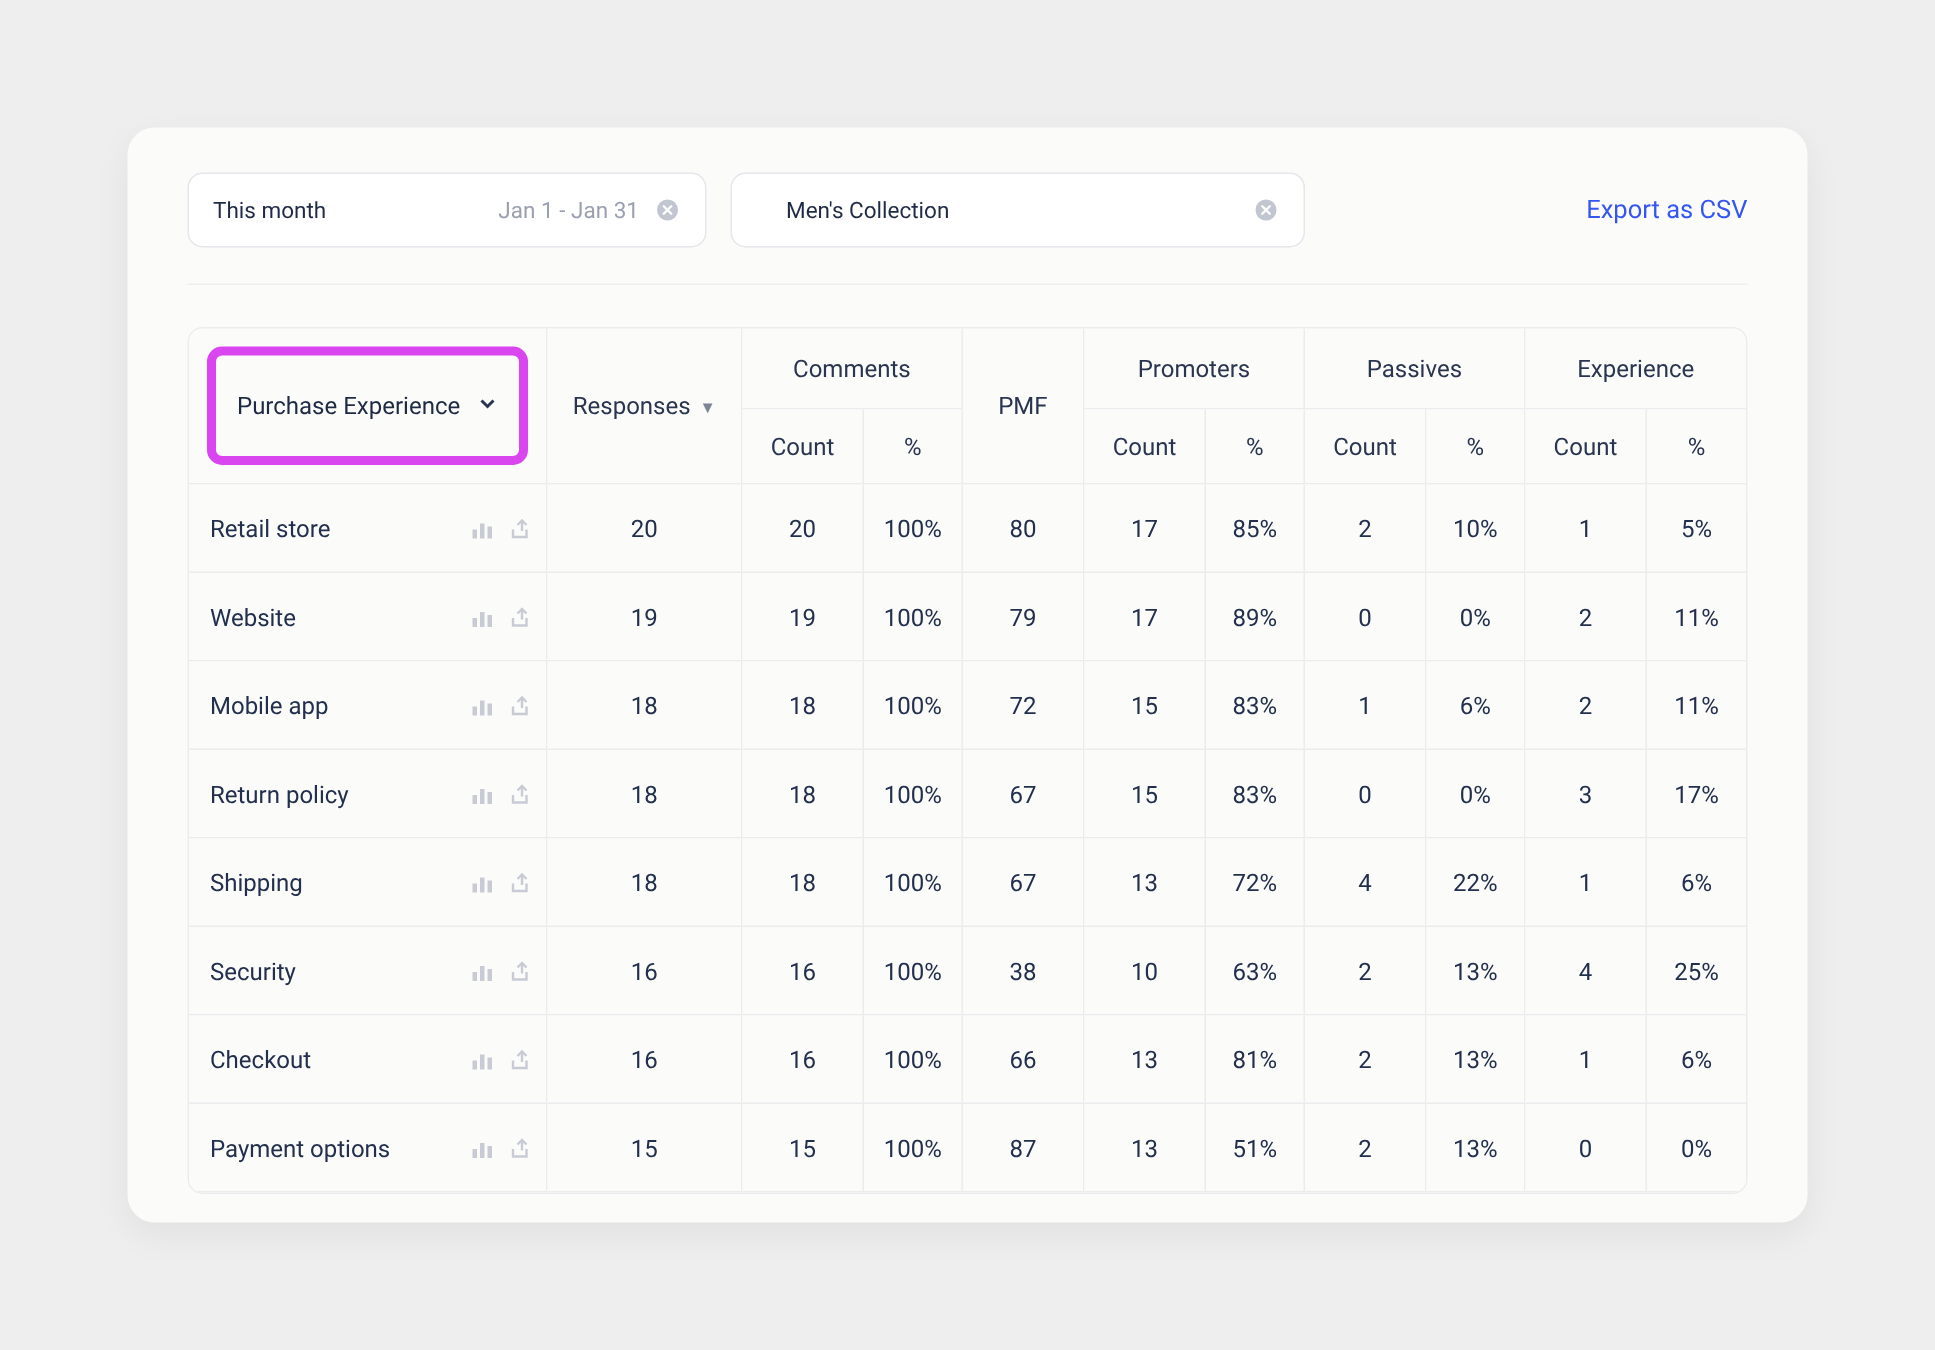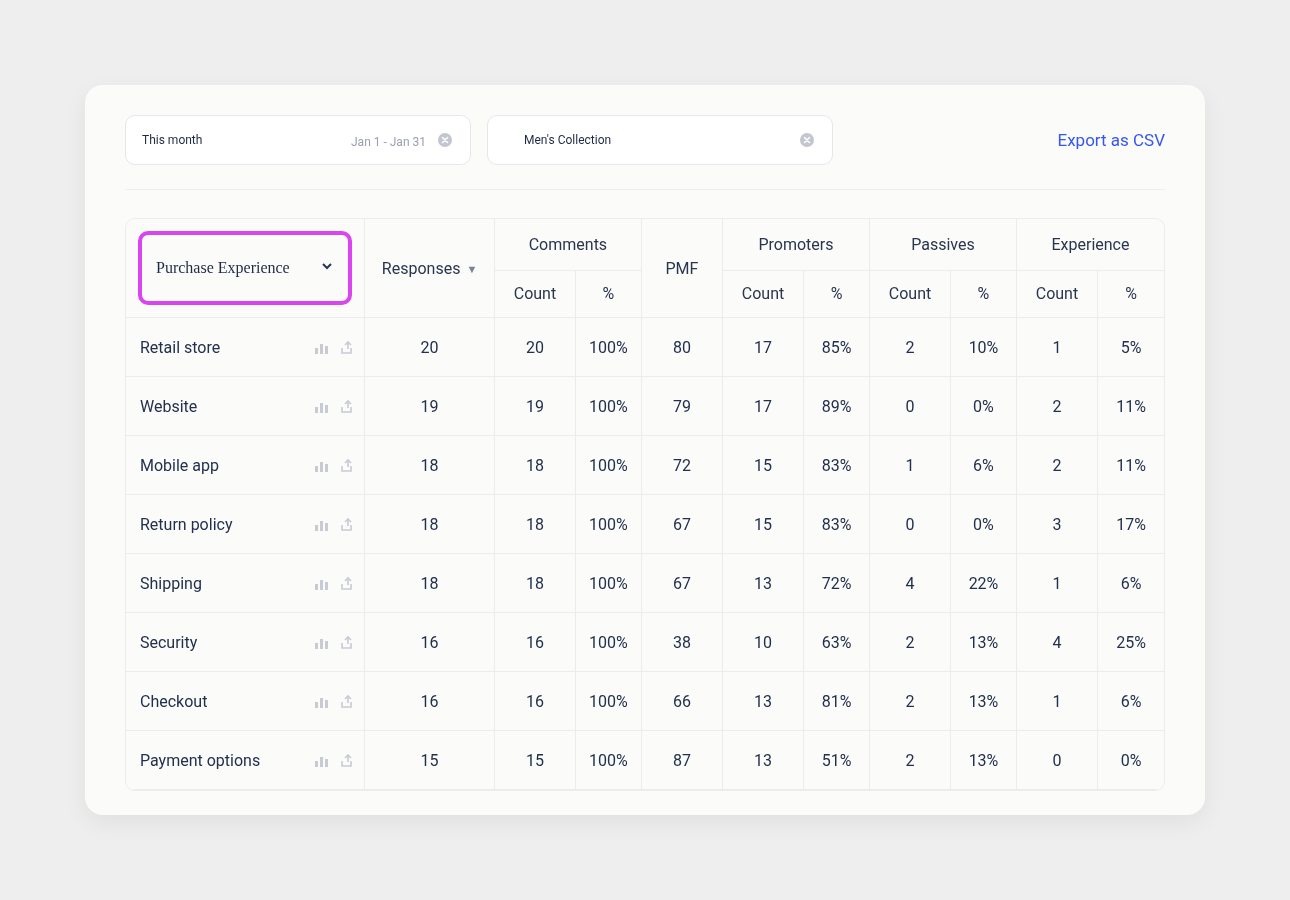--- a/index.html
+++ b/index.html
@@ -30,30 +30,30 @@
       gap: 16px;
     }
     .pill {
       background: #ffffff;
       border: 1px solid #e6e6eb;
       border-radius: 10px;
       height: 50px;
       display: flex;
       align-items: center;
       padding: 0 16px;
-      font-size: 12px;
+      font-size: 15px;
       color: #1f2a44;
       gap: 10px;
     }
     .pill-date {
       width: 346px;
       justify-content: space-between;
     }
     .pill-filter {
-      width: 346px;
+      width: 383px;
       justify-content: space-between;
       padding-left: 36px;
     }
     .pill .muted {
       color: #9aa0af;
     }
     .pill .right {
       display: flex;
       align-items: flex-end;
       gap: 10px;
@@ -143,30 +143,29 @@
       gap: 10px;
       color: #c8cbd4;
     }
     .row-icons svg { display: block; }
 
     .header-select-cell {
       text-align: left !important;
       padding: 12px !important;
     }
     .header-select {
-      border: 4px solid #d946ef;
+      border: 6px solid #d946ef;
       border-radius: 10px;
       padding: 24px 14px;
       display: flex;
       align-items: center;
       justify-content: space-between;
       cursor: pointer;
       color: #1f2a44;
       font-size: 16px;
-      font-family: Liberation Serif, serif;
     }
     .chev {
       color: #2a3550;
     }
     .sort-caret {
       display: inline-block;
       margin-left: 6px;
       color: #7d8494;
       font-size: 11px;
       vertical-align: middle;

